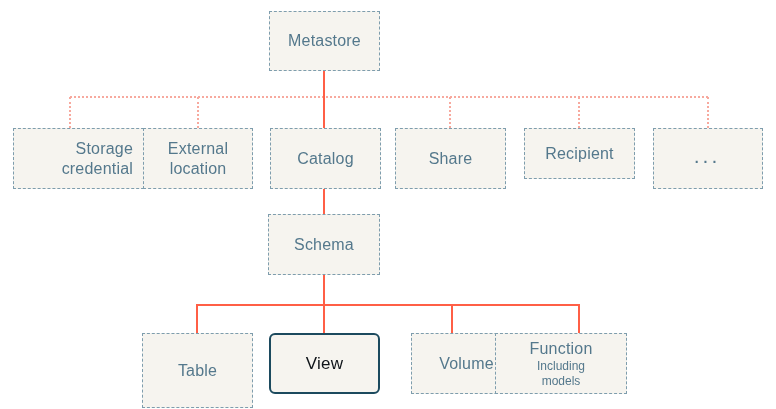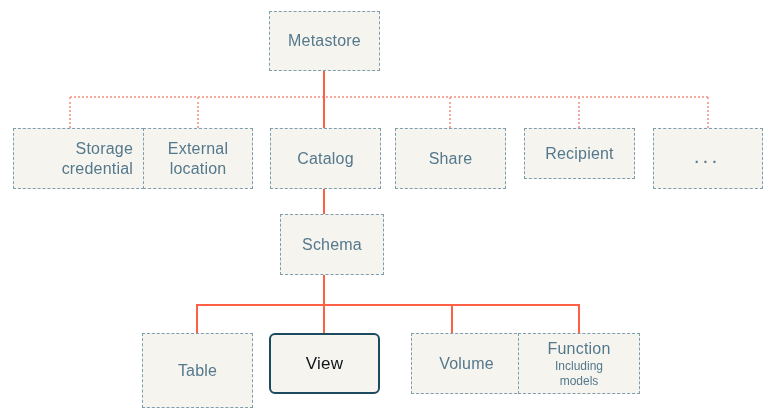--- a/index.html
+++ b/index.html
@@ -107,31 +107,31 @@
   <div class="node" style="left:395px;top:128px;width:111px;height:61px;">
     <span class="label">Share</span>
   </div>
   <div class="node" style="left:524px;top:128px;width:111px;height:51px;">
     <span class="label">Recipient</span>
   </div>
   <div class="node ellipsis" style="left:653px;top:128px;width:110px;height:61px;">
     <span class="label">...</span>
   </div>
 
-  <div class="node" style="left:268px;top:214px;width:104px;height:61px;margin-left:12px;">
+  <div class="node" style="left:268px;top:214px;width:112px;height:61px;">
     <span class="label">Schema</span>
   </div>
 
   <div class="node" style="left:142px;top:333px;width:111px;height:75px;">
     <span class="label">Table</span>
   </div>
   <div class="node highlight" style="left:269px;top:333px;width:111px;height:61px;border-radius:6px;">
     <span class="label">View</span>
   </div>
   <div class="node" style="left:411px;top:333px;width:111px;height:61px;">
     <span class="label">Volume</span>
   </div>
-  <div class="node" style="left:518px;top:333px;width:122px;height:61px;">
+  <div class="node" style="left:495px;top:333px;width:132px;height:61px;">
     <span class="label">Function</span>
     <span class="sublabel">Including models</span>
   </div>
 
 </div>
 
 </body></html>

